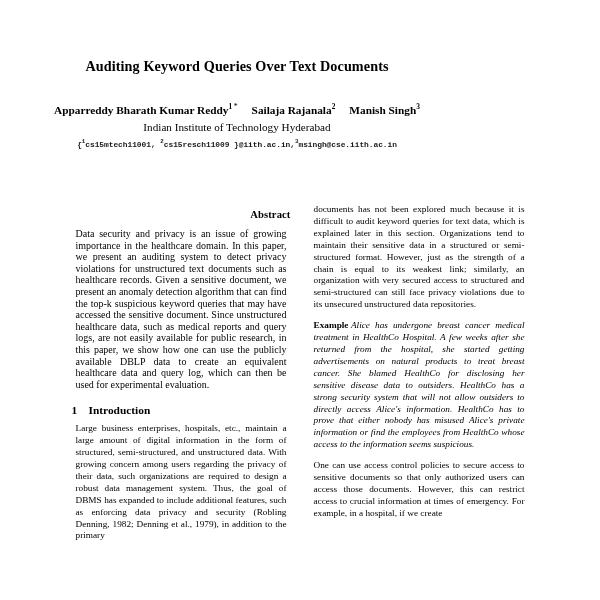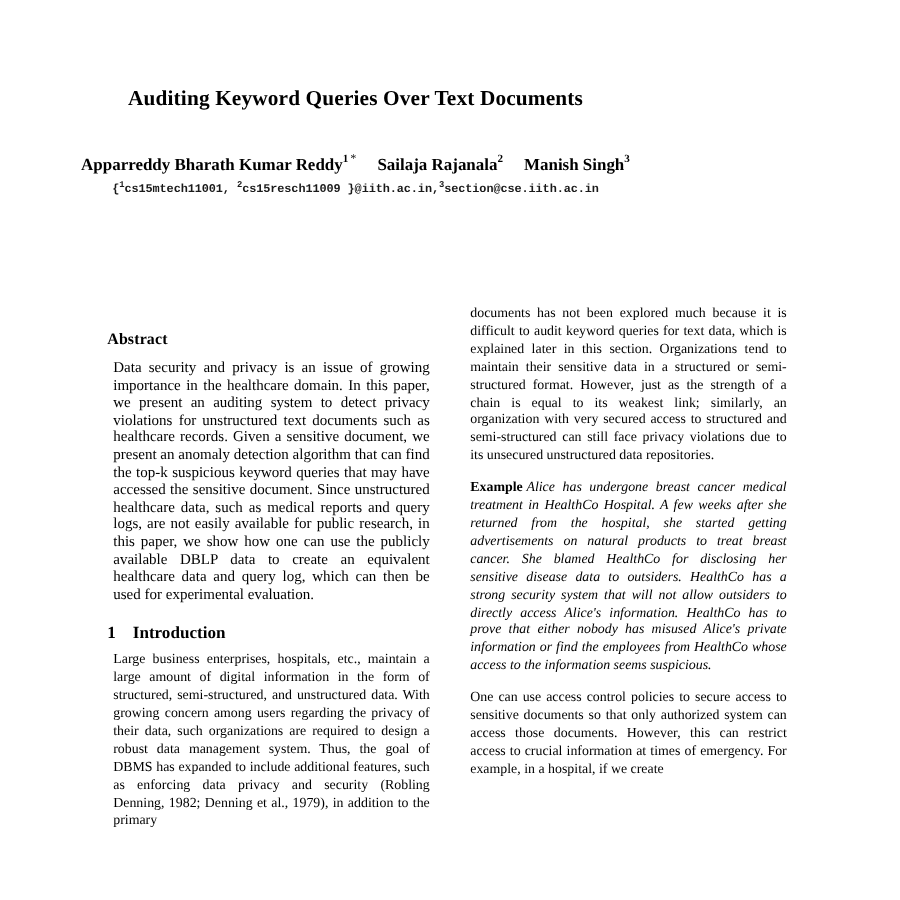--- a/index.html
+++ b/index.html
@@ -88,24 +88,24 @@
     width: 600px;
     display: flex;
     justify-content: center;
     gap: 19px;
   }
   .col {
     width: 219px;
   }
 
   .abstract-head {
-    text-align: left;
+    text-align: right;
     font-size: 10.6px;
     font-weight: bold;
-    margin: 21px 0 8px 0;
+    margin: 9px 0 8px 0;
     letter-spacing: 0.1px;
   }
 
   p.body {
     margin: 4px;
     font-size: 9.25px;
     line-height: 11.9px;
     text-align: justify;
     text-justify: inter-word;
     hyphens: none;
@@ -145,22 +145,23 @@
 
 <div class="page">
 
   <div class="titleblock">
 
     <h1 class="paper-title">Auditing Keyword Queries Over Text Documents</h1>
 
     <div class="authors">
       <span class="author"><span>Apparreddy Bharath Kumar Reddy</span><span class="sup">1</span><span class="sup-star">*</span></span><span class="author"><span>Sailaja Rajanala</span><span class="sup">2</span></span><span class="author"><span>Manish Singh</span><span class="sup">3</span></span>
 
+      <div class="affil">Indian Institute of Technology Hyderabad</div>
 
-      <div class="emails"><span>{</span><span class="sup">1</span><span>cs15mtech11001,</span>&nbsp;<span class="sup">2</span><span>cs15resch11009</span>&nbsp;<span>}@iith.ac.in,</span><span class="sup">3</span><span>section@cse.iith.ac.in</span></div>
+      <div class="emails"><span>{</span><span class="sup">1</span><span>cs15mtech11001,</span>&nbsp;<span class="sup">2</span><span>cs15resch11009</span>&nbsp;<span>}@iith.ac.in,</span><span class="sup">3</span><span>msingh@cse.iith.ac.in</span></div>
     </div>
   </div>
 
   <div class="columns">
 
     <div class="col">
 
       <div class="abstract-head">Abstract</div>
 
       <p class="body abstract-text">Data security and privacy is an issue of growing importance in the healthcare domain. In this paper, we present an auditing system to detect privacy violations for unstructured text documents such as healthcare records. Given a sensitive document, we present an anomaly detection algorithm that can find the top-k suspicious keyword queries that may have accessed the sensitive document. Since unstructured healthcare data, such as medical reports and query logs, are not easily available for public research, in this paper, we show how one can use the publicly available DBLP data to create an equivalent healthcare data and query log, which can then be used for experimental evaluation.</p>
@@ -172,17 +173,17 @@
 
       <p class="body">Large business enterprises, hospitals, etc., maintain a large amount of digital information in the form of structured, semi-structured, and unstructured data. With growing concern among users regarding the privacy of their data, such organizations are required to design a robust data management system. Thus, the goal of DBMS has expanded to include additional features, such as enforcing data privacy and security (Robling Denning, 1982; Denning et al., 1979), in addition to the primary</p>
     </div>
 
     <div class="col">
 
       <p class="body">documents has not been explored much because it is difficult to audit keyword queries for text data, which is explained later in this section. Organizations tend to maintain their sensitive data in a structured or semi-structured format. However, just as the strength of a chain is equal to its weakest link; similarly, an organization with very secured access to structured and semi-structured can still face privacy violations due to its unsecured unstructured data repositories.</p>
 
       <p class="body example-para"><span class="example-label">Example</span><span class="it">Alice has undergone breast cancer medical treatment in HealthCo Hospital. A few weeks after she returned from the hospital, she started getting advertisements on natural products to treat breast cancer. She blamed HealthCo for disclosing her sensitive disease data to outsiders. HealthCo has a strong security system that will not allow outsiders to directly access Alice's information. HealthCo has to prove that either nobody has misused Alice's private information or find the employees from HealthCo whose access to the information seems suspicious.</span></p>
 
-      <p class="body">One can use access control policies to secure access to sensitive documents so that only authorized system can access those documents. However, this can restrict access to crucial information at times of emergency. For example, in a hospital, if we create</p>
+      <p class="body">One can use access control policies to secure access to sensitive documents so that only authorized users can access those documents. However, this can restrict access to crucial information at times of emergency. For example, in a hospital, if we create</p>
     </div>
 
   </div>
 </div>
 
 </body></html>

